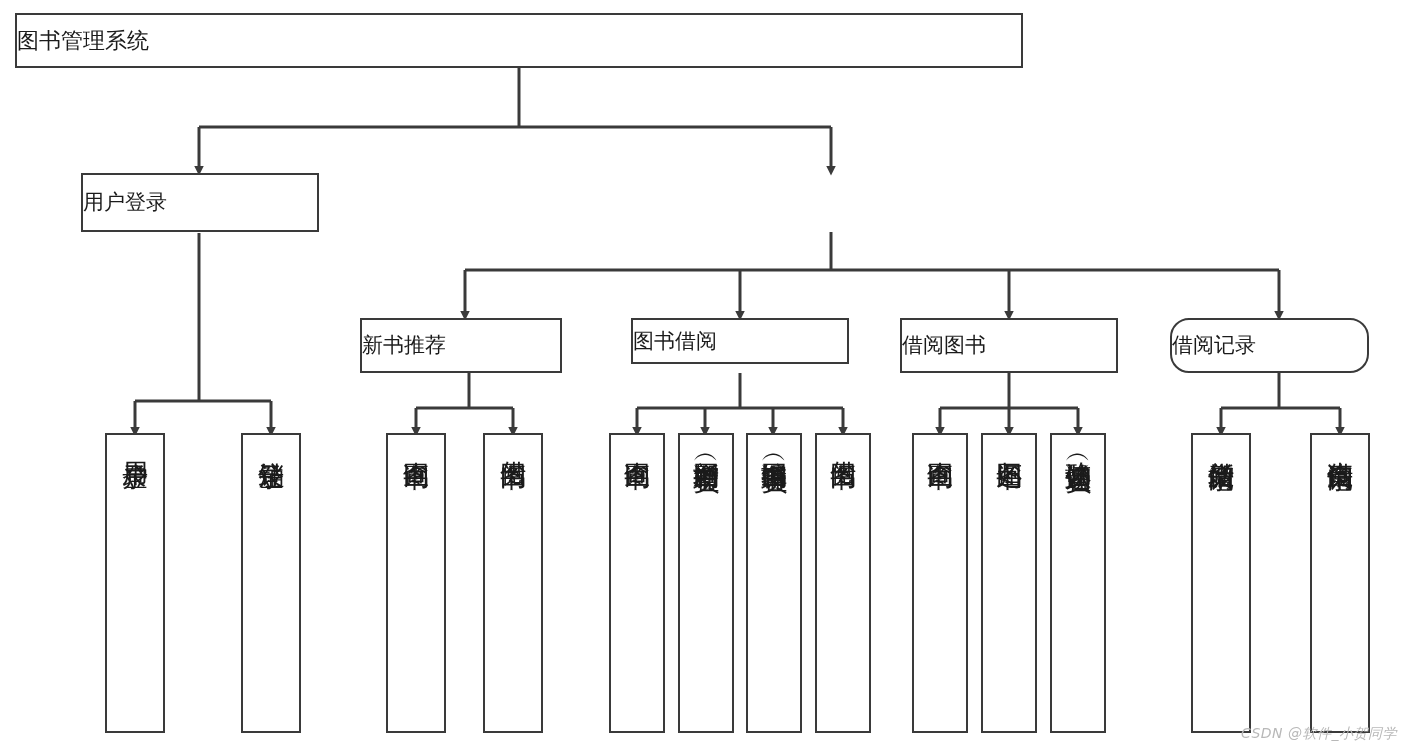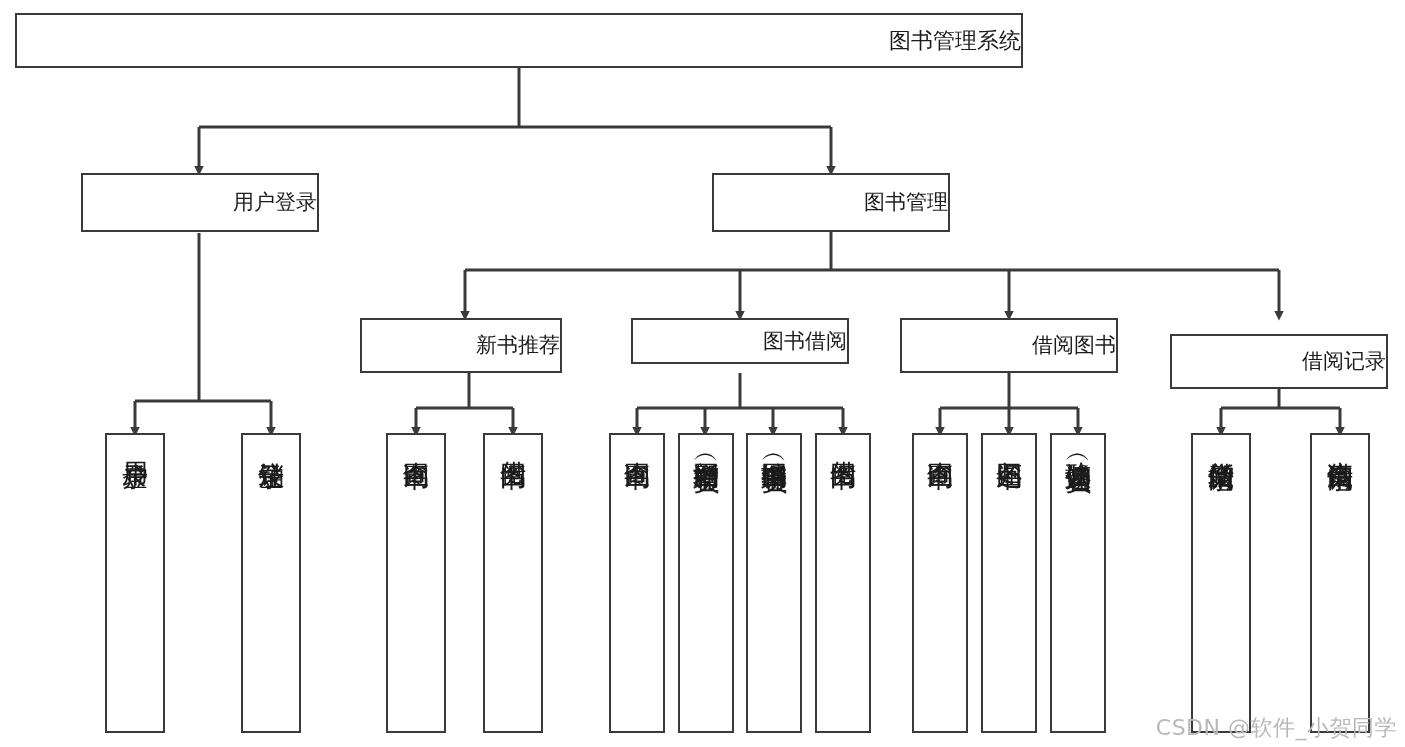--- a/index.html
+++ b/index.html
@@ -16,21 +16,21 @@
   #connectors{position:absolute;left:0;top:0;width:1405px;height:747px;}
 
   
   .node{
     position:absolute;
     box-sizing:border-box;
     background:#ffffff;
     border:2px solid #3a3a3a;
     display:flex;
     align-items:center;
-    justify-content:flex-end;
+    justify-content:flex-start;
     color:#1b1b1b;
   }
   .node .label{
     display:block;
     text-align:center;
     line-height:1.25;
     white-space:nowrap;
   }
 
   
@@ -49,25 +49,26 @@
     font-size:26px;
     line-height:1.05;
     letter-spacing:1px;
     white-space:nowrap;
   }
 
   
   #watermark{
     position:absolute;
     right:8px;bottom:4px;
-    font-size:22px;
+    font-size:14px;
     color:#b8b8b8;
     letter-spacing:.5px;
     white-space:nowrap;
     pointer-events:none;
+    font-style:italic;
   }
 </style>
 </head>
 <body>
 
 <div id="diagram">
 
   <svg id="connectors" viewBox="0 0 1405 747" xmlns="http://www.w3.org/2000/svg">
     <defs>
       <marker id="arw" markerWidth="12" markerHeight="12" refX="1.5" refY="5" orient="auto" markerUnits="userSpaceOnUse">
@@ -121,37 +122,34 @@
   </svg>
 
   <div class="node horiz root" style="left:15px;top:13px;width:1008px;height:55px;">
     <span class="label">图书管理系统</span>
   </div>
 
   <div class="node horiz" style="left:81px;top:173px;width:238px;height:59px;">
     <span class="label">用户登录</span>
   </div>
 
-  <div class="node horiz" style="left:712px;top:173px;width:238px;height:59px;">
-    <span class="label">图书管理</span>
-  </div>
 
   <div class="node horiz" style="left:360px;top:318px;width:202px;height:55px;">
     <span class="label">新书推荐</span>
   </div>
 
   <div class="node horiz" style="left:631px;top:318px;width:218px;height:46px;">
     <span class="label">图书借阅</span>
   </div>
 
   <div class="node horiz" style="left:900px;top:318px;width:218px;height:55px;">
     <span class="label">借阅图书</span>
   </div>
 
-  <div class="node horiz" style="left:1170px;top:334px;width:218px;height:55px;">
+  <div class="node horiz" style="left:1170px;top:318px;width:199px;height:55px;border-radius:19px;">
     <span class="label">借阅记录</span>
   </div>
 
   <div class="node leaf" style="left:105px;top:433px;width:60px;height:300px;">
     <span class="label">用户登录</span>
   </div>
 
   <div class="node leaf" style="left:241px;top:433px;width:60px;height:300px;">
     <span class="label">注销登录</span>
   </div>

